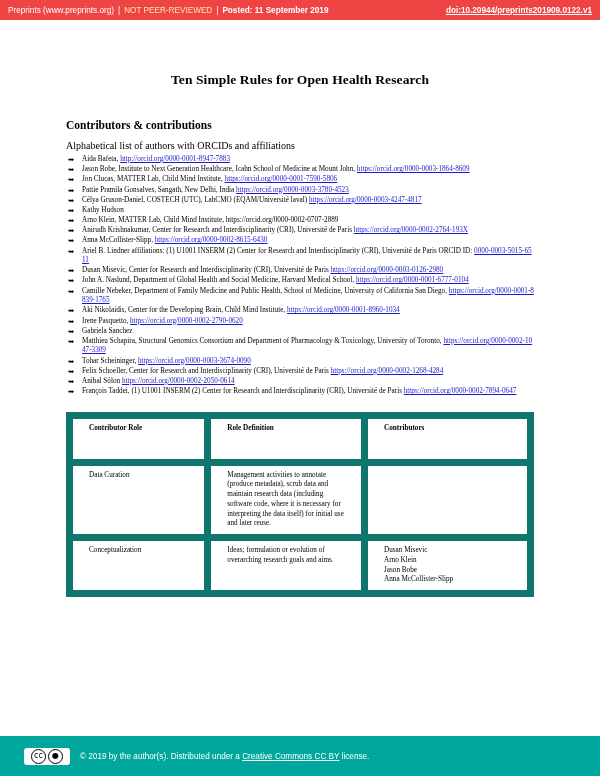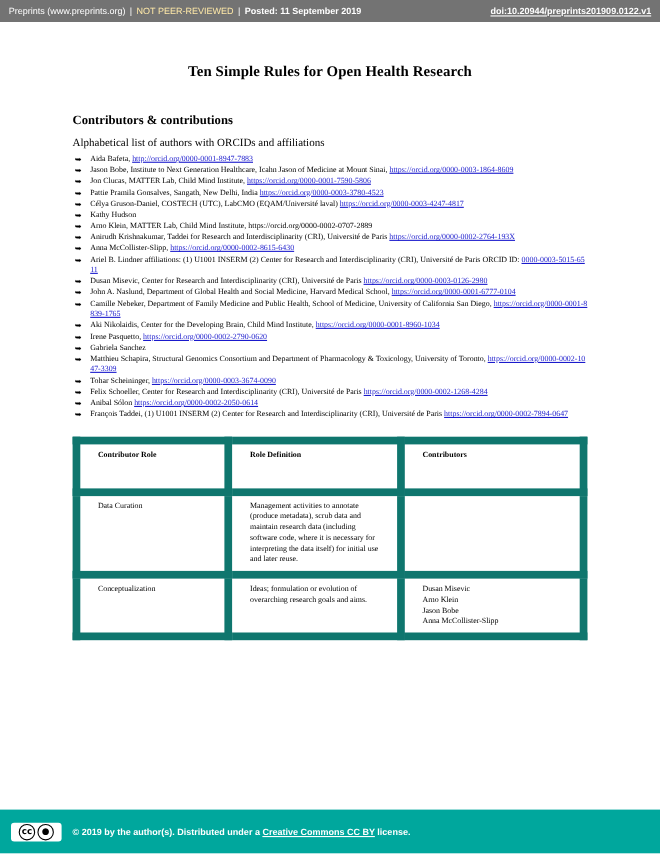--- a/index.html
+++ b/index.html
@@ -15,21 +15,21 @@
     position: relative;
     overflow: hidden;
   }
 
   
   .preprint-bar {
     position: absolute;
     top: 0; left: 0;
     width: 600px;
     height: 20px;
-    background: #737373;
+    background: #ef4444;
     color: #ffffff;
     font-family: "Liberation Sans", sans-serif;
     font-size: 8.2px;
     display: flex;
     align-items: center;
     box-sizing: border-box;
     padding: 0 8px;
   }
   .preprint-bar .left {
     display: flex;
@@ -51,21 +51,21 @@
     margin-left: auto;
     font-weight: bold;
     text-decoration: underline;
     color: #ffffff;
     white-space: nowrap;
   }
 
   
   .page {
     position: absolute;
-    top: 5px; left: 0;
+    top: 20px; left: 0;
     width: 600px;
     height: 716px;
     box-sizing: border-box;
     padding: 0 66px;
   }
 
   .title {
     text-align: center;
     font-size: 13.5px;
     font-weight: bold;
@@ -147,24 +147,23 @@
   .footer-bar {
     position: absolute;
     bottom: 0; left: 0;
     width: 600px;
     height: 40px;
     background: #00a79d;
     color: #ffffff;
     display: flex;
     align-items: center;
     box-sizing: border-box;
-    padding: 0 10px;
+    padding: 0 24px;
     font-family: "Liberation Sans", sans-serif;
     font-size: 8.2px;
-    font-weight: bold;
   }
   .cc-badge {
     width: 46px;
     height: 17px;
     background: #ffffff;
     border-radius: 3px;
     display: flex;
     align-items: center;
     justify-content: center;
     gap: 2px;
@@ -206,27 +205,27 @@
 <div class="page">
 
   <div class="title">Ten Simple Rules for Open Health Research</div>
 
   <div class="section-head">Contributors &amp; contributions</div>
 
   <div class="subline">Alphabetical list of authors with ORCIDs and affiliations</div>
 
   <ul class="authors">
       <li><span class="arrow">➥</span><span>Aida Bafeta, </span><span class="lnk">http://orcid.org/0000-0001-8947-7883</span></li>
-      <li><span class="arrow">➥</span><span>Jason Bobe, Institute to Next Generation Healthcare, Icahn Jason of Medicine at Mount Sinai, </span><span class="lnk">https://orcid.org/0000-0003-1864-8609</span></li>
+      <li><span class="arrow">➥</span><span>Jason Bobe, Institute to Next Generation Healthcare, Icahn School of Medicine at Mount John, </span><span class="lnk">https://orcid.org/0000-0003-1864-8609</span></li>
       <li><span class="arrow">➥</span><span>Jon Clucas, MATTER Lab, Child Mind Institute, </span><span class="lnk">https://orcid.org/0000-0001-7590-5806</span></li>
       <li><span class="arrow">➥</span><span>Pattie Pramila Gonsalves, Sangath, New Delhi, India </span><span class="lnk">https://orcid.org/0000-0003-3780-4523</span></li>
       <li><span class="arrow">➥</span><span>Célya Gruson-Daniel, COSTECH (UTC), LabCMO (EQAM/Université laval) </span><span class="lnk">https://orcid.org/0000-0003-4247-4817</span></li>
       <li><span class="arrow">➥</span><span>Kathy Hudson</span></li>
       <li><span class="arrow">➥</span><span>Arno Klein, MATTER Lab, Child Mind Institute, </span><span class="lnk-plain">https://orcid.org/0000-0002-0707-2889</span></li>
-      <li><span class="arrow">➥</span><span>Anirudh Krishnakumar, Taddei for Research and Interdisciplinarity (CRI), Université de Paris </span><span class="lnk">https://orcid.org/0000-0002-2764-193X</span></li>
+      <li><span class="arrow">➥</span><span>Anirudh Krishnakumar, Center for Research and Interdisciplinarity (CRI), Université de Paris </span><span class="lnk">https://orcid.org/0000-0002-2764-193X</span></li>
       <li><span class="arrow">➥</span><span>Anna McCollister-Slipp, </span><span class="lnk">https://orcid.org/0000-0002-8615-6430</span></li>
       <li><span class="arrow">➥</span><span>Ariel B. Lindner affiliations: (1) U1001 INSERM (2) Center for Research and Interdisciplinarity (CRI), Université de Paris ORCID ID: </span><span class="lnk">0000-0003-5015-6511</span></li>
       <li><span class="arrow">➥</span><span>Dusan Misevic, Center for Research and Interdisciplinarity (CRI), Université de Paris </span><span class="lnk">https://orcid.org/0000-0003-0126-2980</span></li>
       <li><span class="arrow">➥</span><span>John A. Naslund, Department of Global Health and Social Medicine, Harvard Medical School, </span><span class="lnk">https://orcid.org/0000-0001-6777-0104</span></li>
       <li><span class="arrow">➥</span><span>Camille Nebeker, Department of Family Medicine and Public Health, School of Medicine, University of California San Diego, </span><span class="lnk">https://orcid.org/0000-0001-8839-1765</span></li>
       <li><span class="arrow">➥</span><span>Aki Nikolaidis, Center for the Developing Brain, Child Mind Institute, </span><span class="lnk">https://orcid.org/0000-0001-8960-1034</span></li>
       <li><span class="arrow">➥</span><span>Irene Pasquetto, </span><span class="lnk">https://orcid.org/0000-0002-2790-0620</span></li>
       <li><span class="arrow">➥</span><span>Gabriela Sanchez</span></li>
       <li><span class="arrow">➥</span><span>Matthieu Schapira, Structural Genomics Consortium and Department of Pharmacology &amp; Toxicology, University of Toronto, </span><span class="lnk">https://orcid.org/0000-0002-1047-3309</span></li>
       <li><span class="arrow">➥</span><span>Tohar Scheininger, </span><span class="lnk">https://orcid.org/0000-0003-3674-0090</span></li>

